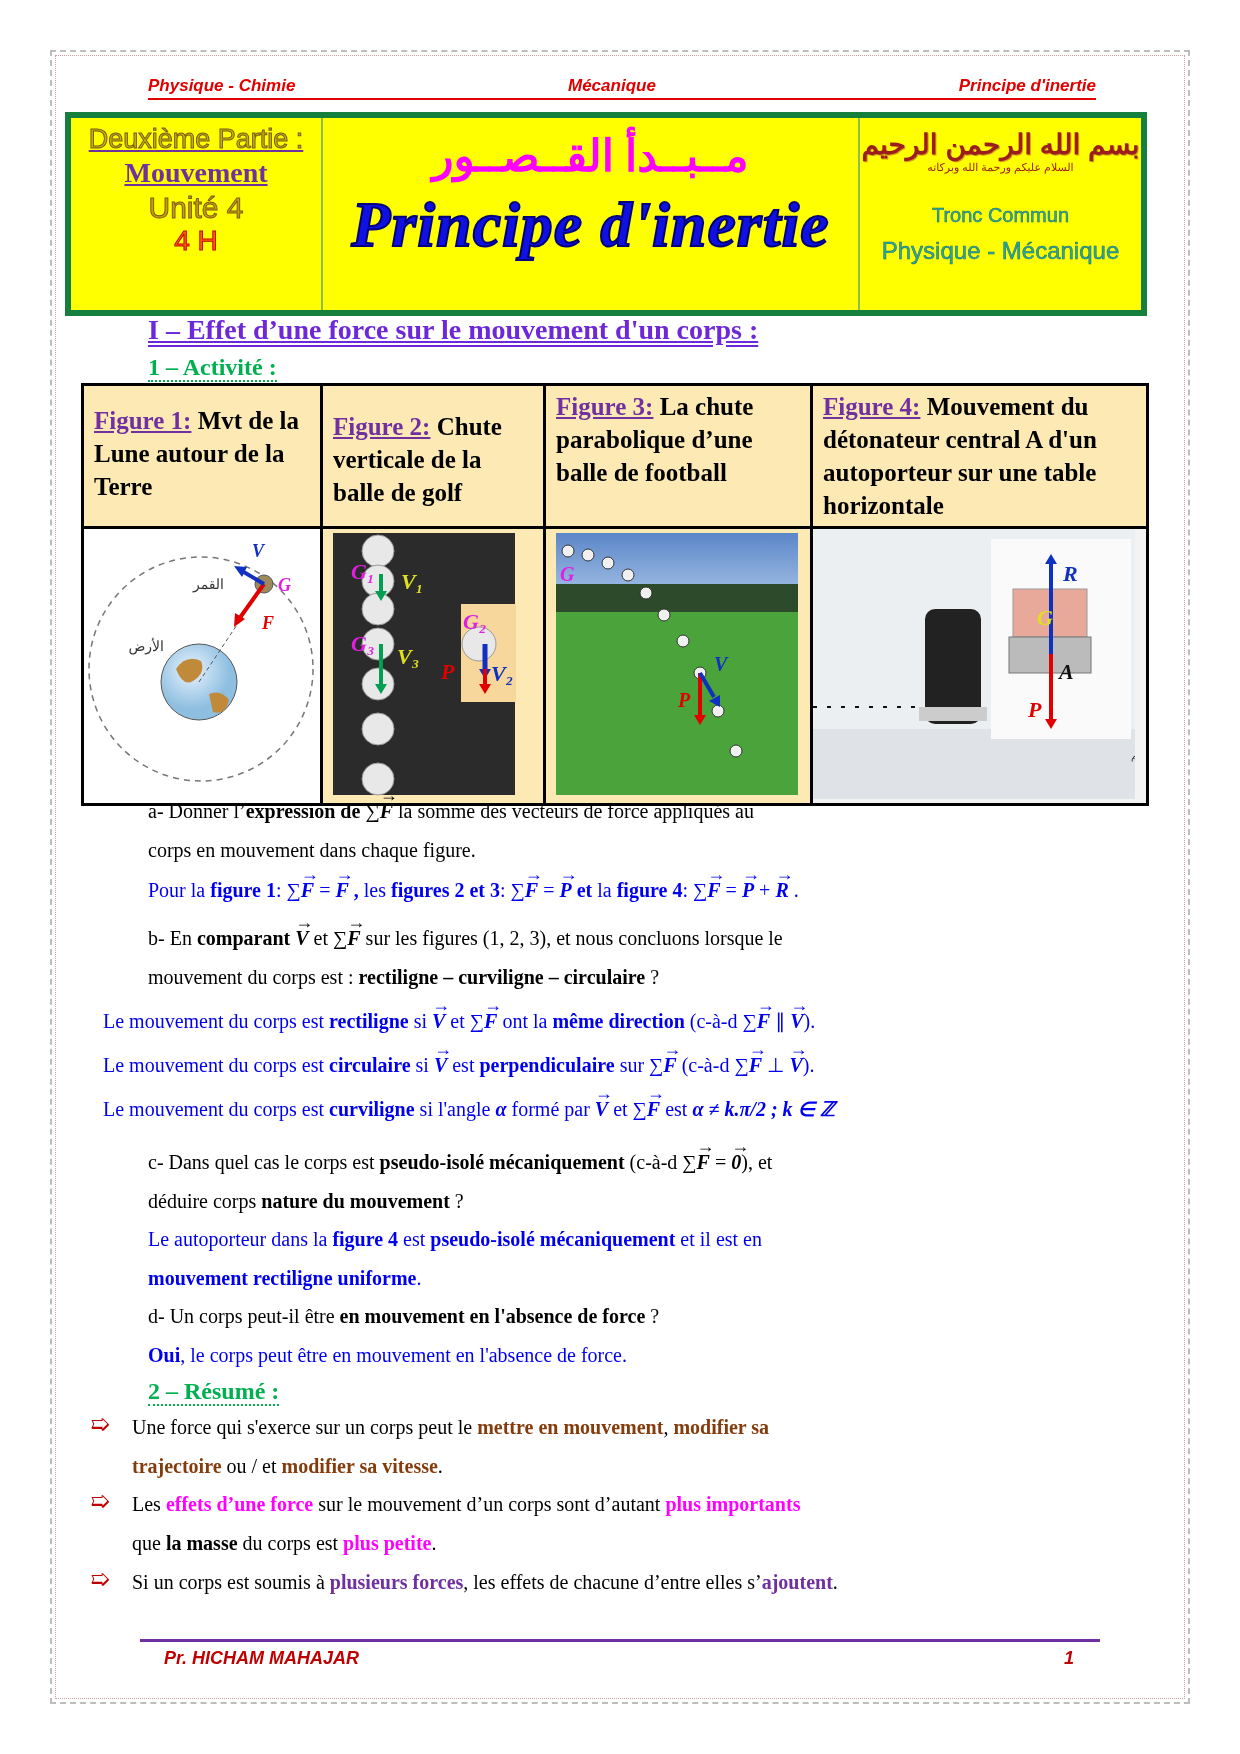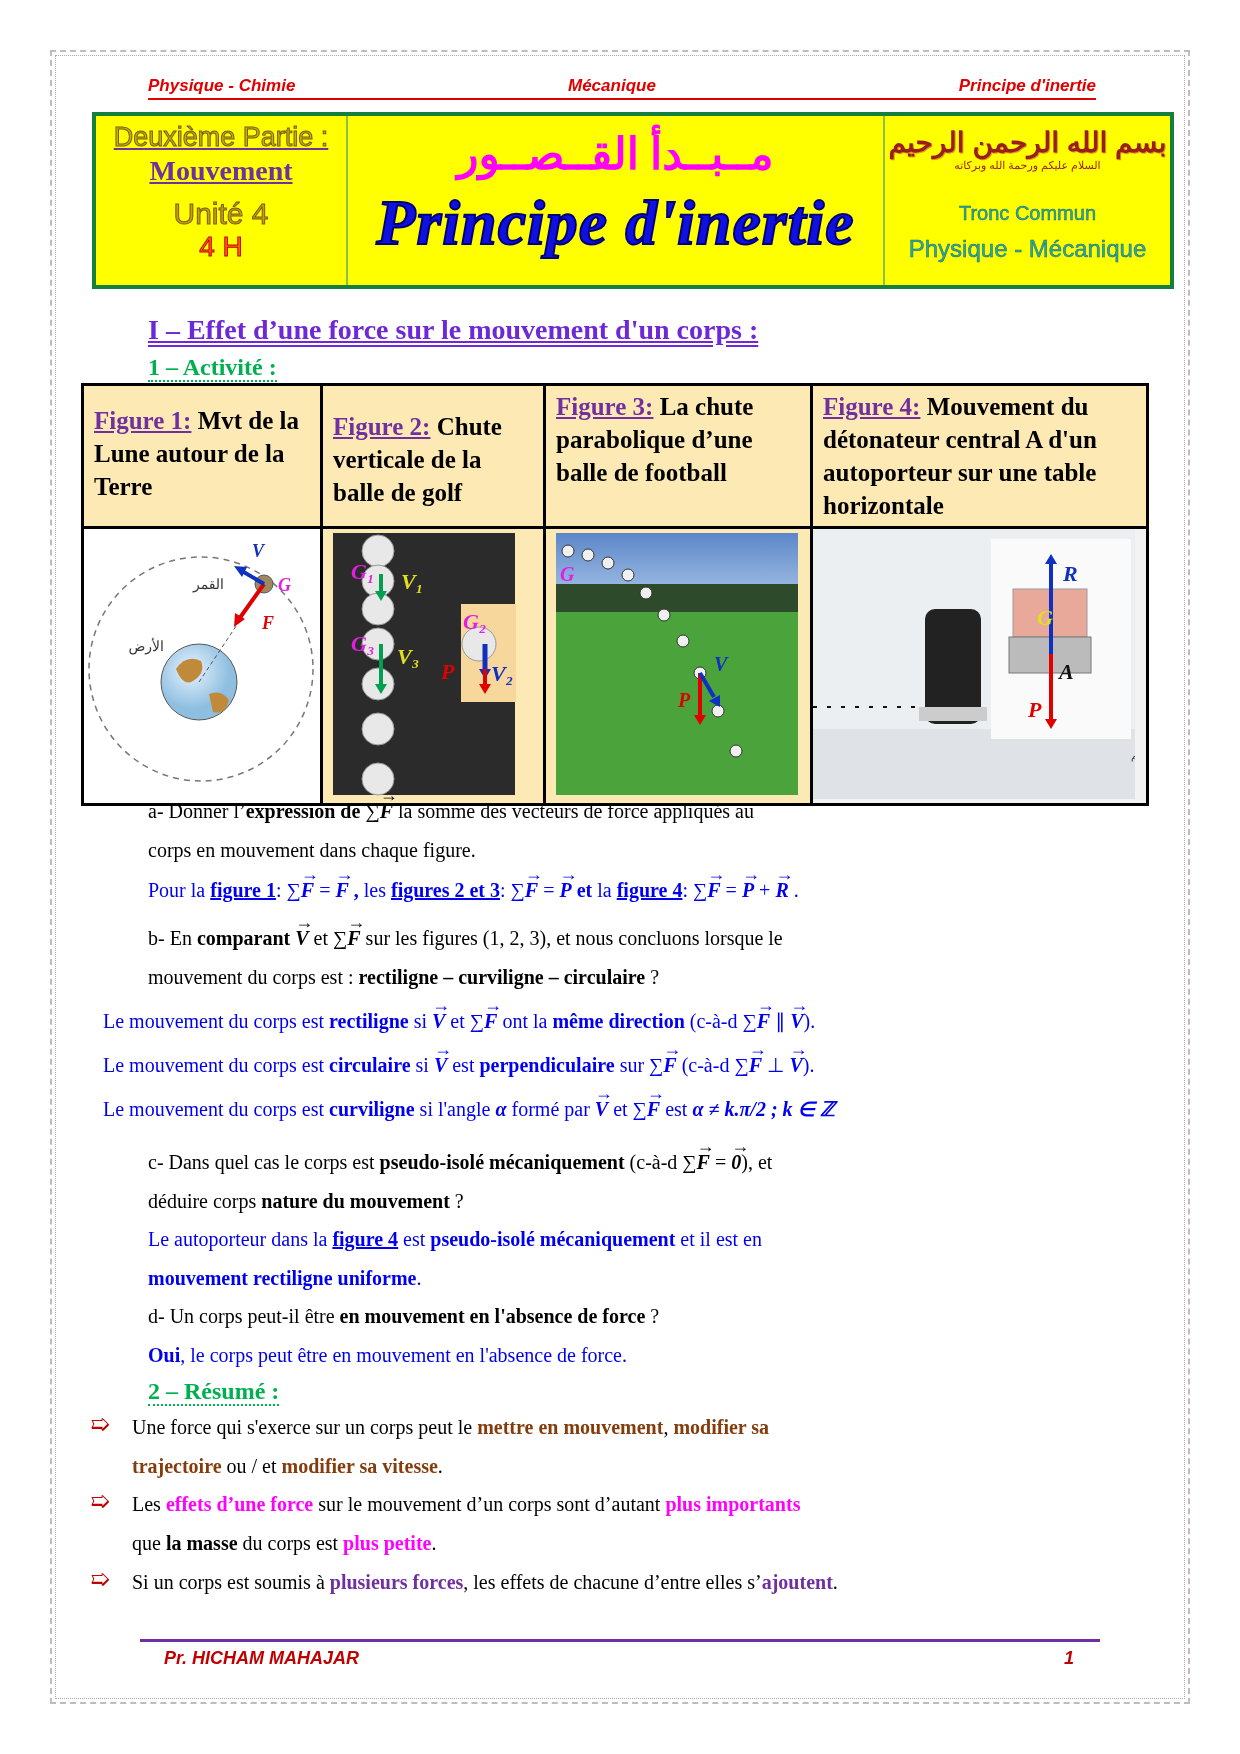--- a/index.html
+++ b/index.html
@@ -3,48 +3,48 @@
 <meta charset="utf-8">
 <style>
   *{box-sizing:border-box;margin:0;padding:0}
   html,body{width:1240px;height:1754px;background:#fff;overflow:hidden}
   body{position:relative;font-family:"Liberation Serif",serif;color:#000}
   .frame{position:absolute;left:50px;top:50px;width:1140px;height:1654px;border:2px dashed #bdbdbd;}
   .frame:before{content:"";position:absolute;inset:3px;border:1px dotted #c9a0a0;}
   .hdr{position:absolute;top:76px;left:148px;width:948px;height:22px;font-family:"Liberation Sans",sans-serif;font-style:italic;font-weight:bold;font-size:17px;color:#e00000}
   .hdr span{position:absolute;top:0}
   .hdr .rule{position:absolute;left:0;right:0;top:22px;height:2px;background:#e00000}
-  .banner{position:absolute;left:92px;top:112px;width:1082px;height:177px;background:#ffff00;border:4px solid #15803d;display:flex}
+  .banner{position:absolute;left:65px;top:112px;width:1082px;height:204px;background:#ffff00;border:6px solid #15803d;display:flex}
   .banner .col{border-right:2px solid #8dbd4e;position:relative;text-align:center}
   .banner .col:last-child{border-right:none}
   .c1{width:252px;font-family:"Liberation Sans",sans-serif}
   .c2{width:537px}
   .c3{flex:1;font-family:"Liberation Sans",sans-serif}
   .partie{font-size:27px;color:#c8b400;-webkit-text-stroke:1px #7a5a1a;text-decoration:underline;text-decoration-color:#7030a0;margin-top:6px}
   .mouv{font-family:"Liberation Serif",serif;font-weight:bold;font-size:28px;color:#7030a0;text-decoration:underline;margin-top:2px}
-  .unite{font-size:30px;color:#c8a000;-webkit-text-stroke:1px #7a5a1a;margin-top:10px}
+  .unite{font-size:30px;color:#c8a000;-webkit-text-stroke:1px #7a5a1a;margin-top:2px}
   .heures{font-size:28px;color:#ff6600;-webkit-text-stroke:1px #c00000}
   .arabic{font-size:44px;color:#ff00ff;font-weight:bold;margin-top:12px;direction:rtl}
   .bigtitle{font-family:"Liberation Serif",serif;font-style:italic;font-weight:bold;font-size:64px;color:#1010e0;-webkit-text-stroke:2px #00007a;margin-top:6px;letter-spacing:1px}
   .basmala{font-size:28px;color:#9b1d1d;margin-top:10px;direction:rtl;font-weight:bold;text-shadow:1px 1px 0 #d4a017}
   .basmala-sub{font-size:11px;color:#9b1d1d;direction:rtl}
   .tronc{font-size:20px;color:#2aa8a0;-webkit-text-stroke:.5px #1c6e6a;margin-top:30px}
   .physmec{font-size:24px;color:#2aa8a0;-webkit-text-stroke:.5px #1c6e6a;margin-top:10px}
   .h1{position:absolute;left:148px;top:314px;font-weight:bold;font-size:28px;color:#6d28d9;text-decoration:underline;text-decoration-style:double}
   .h2{position:absolute;left:148px;font-weight:bold;font-size:24px;color:#00b050;border-bottom:2px dotted #00b050;line-height:26px}
   table.figs{position:absolute;left:81px;top:383px;width:1068px;border-collapse:collapse}
   table.figs td{border:3px solid #000;vertical-align:top;padding:4px 10px}
   table.figs tr.cap td{background:#fde9b4;height:135px;font-weight:bold;font-size:25px;line-height:33px}
   table.figs tr.img td{height:270px;padding:0;background:#fde9b4}
   .figlabel{color:#7030a0;text-decoration:underline}
   .img-box{position:relative;width:100%;height:100%;overflow:hidden}
   .p{position:absolute;font-size:20px;line-height:30px;white-space:nowrap}
   .blue{color:#0000ee}
   .b{font-weight:bold}
-  .u{text-decoration:underline}
+  .u{}
   .vec{font-style:italic;font-weight:bold;position:relative;display:inline-block}
   .vec:before{content:"\2192";position:absolute;top:-16px;left:0;font-size:18px;font-style:normal}
   .brown{color:#843c0c}
   .pink{color:#ff00ff}
   .purple{color:#7030a0}
   .bullet{position:absolute;font-size:24px;color:#c00000}
   .footer-rule{position:absolute;left:140px;top:1639px;width:960px;height:3px;background:#7030a0}
   .footer{position:absolute;top:1648px;font-family:"Liberation Sans",sans-serif;font-style:italic;font-weight:bold;font-size:18px;color:#c00000}
 </style>
 </head>

